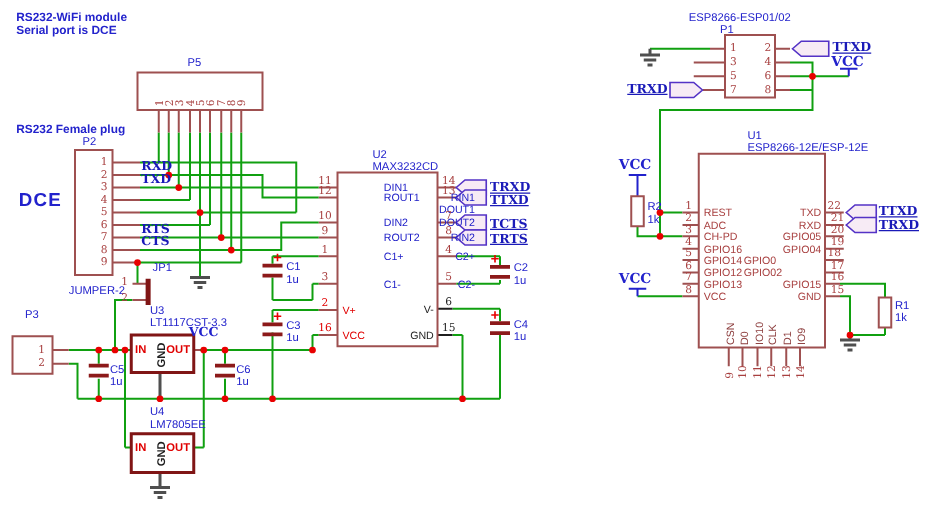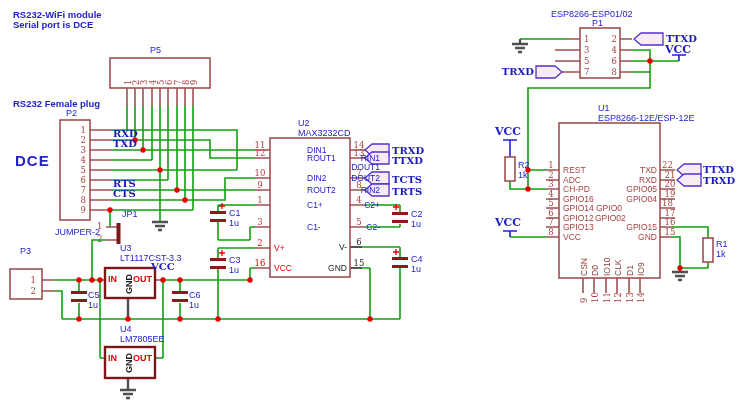--- a/index.html
+++ b/index.html
@@ -11,21 +11,21 @@
   .net{font:700 10px "DejaVu Serif",serif;color:#1a1ab8;}
   .vccnet{font:700 11px "DejaVu Serif",serif;color:#2222cc;}
   .dce{font:600 15px "Liberation Sans",sans-serif;color:#2222cc;letter-spacing:1px;}
   .pnum{position:absolute;font:8.5px "DejaVu Serif",serif;color:#a84040;white-space:nowrap;}
   .pname{position:absolute;font:8.5px "Liberation Sans",sans-serif;color:#8c3d3d;white-space:nowrap;}
   .b{color:#2121c8;padding-left:33px;} .r{color:#e00000;} .k{color:#1e1e1e;} .m{color:#a84040;}
   .rot{transform:rotate(-90deg);transform-origin:0 0;}
   .regpin{position:absolute;font:700 9px "Liberation Sans",sans-serif;color:#e00000;white-space:nowrap;}
   .reggnd{position:absolute;font:700 9px "Liberation Sans",sans-serif;color:#1e1e1e;
           transform:rotate(-90deg);transform-origin:0 0;white-space:nowrap;}
-  .flaglbl{position:absolute;font:700 10px "DejaVu Serif",serif;color:#1a1ab8;white-space:nowrap;}
+  .flaglbl{position:absolute;font:700 10px "DejaVu Serif",serif;color:#1a1ab8;white-space:nowrap;text-decoration:underline;}
 </style>
 </head>
 <body>
 
 <div id="schematic">
 
   <svg id="wires-svg" width="741" height="416" viewBox="0 0 741 416">
 
     <path fill="none" stroke="#10a010" stroke-width="1.6" d="
       M127 106V130M135 106V140M143 106V150M152 106V160M160 106V222M168 106V180M177 106V190M185 106V200M193 106V210
@@ -177,21 +177,21 @@
   <div class="net" style="position:absolute;left:113px;top:138px">TXD</div>
   <div class="net" style="position:absolute;left:113px;top:178px">RTS</div>
   <div class="net" style="position:absolute;left:113px;top:188px">CTS</div>
 
   <div class="flaglbl" style="left:392px;top:145px">TRXD</div>
   <div class="flaglbl" style="left:392px;top:155px">TTXD</div>
   <div class="flaglbl" style="left:392px;top:174px">TCTS</div>
   <div class="flaglbl" style="left:392px;top:186px">TRTS</div>
 
   <div class="lbl sm" style="left:551px;top:9px">ESP8266-ESP01/02</div>
-  <div class="lbl sm" style="left:592px;top:18px">P1</div>
+  <div class="lbl sm" style="left:576px;top:18px">P1</div>
   <div class="flaglbl" style="left:666px;top:33px">TTXD</div>
   <div class="flaglbl" style="left:490px;top:66px;width:44px;text-align:right">TRXD</div>
   <div class="vccnet" style="position:absolute;left:665px;top:43px">VCC</div>
 
   <div class="lbl sm" style="left:598px;top:103px">U1</div>
   <div class="lbl sm" style="left:598px;top:113px">ESP8266-12E/ESP-12E</div>
   <div class="vccnet" style="position:absolute;left:495px;top:125px">VCC</div>
   <div class="lbl sm" style="left:518px;top:160px">R2</div>
   <div class="lbl sm" style="left:518px;top:170px">1k</div>
   <div class="vccnet" style="position:absolute;left:495px;top:216px">VCC</div>
@@ -289,21 +289,21 @@
     <div class="pname m" style="position: absolute; top: 232px; left: 563px;">VCC</div>
     <div class="pnum m" style="position: absolute; left: 662px; top: 160px; width: 16px; text-align: left;">22</div>
     <div class="pname m" style="position: absolute; top: 165px; left: 595px; width: 62px; text-align: right;">TXD</div>
     <div class="pnum m" style="position: absolute; left: 662px; top: 170px; width: 16px; text-align: center;">21</div>
     <div class="pname m" style="position: absolute; top: 175px; left: 595px; width: 62px; text-align: right;">RXD</div>
     <div class="pnum m" style="position: absolute; left: 662px; top: 179px; width: 16px; text-align: center;">20</div>
     <div class="pname m" style="position: absolute; top: 184px; left: 595px; width: 62px; text-align: right;">GPIO05</div>
     <div class="pnum m" style="position: absolute; left: 662px; top: 189px; width: 16px; text-align: center;">19</div>
     <div class="pname m" style="position: absolute; top: 194px; left: 595px; width: 62px; text-align: right;">GPIO04</div>
     <div class="pnum m" style="position: absolute; left: 662px; top: 198px; width: 16px; text-align: left;">18</div>
-    <div class="pname m" style="position: absolute; top: 203px; left: 596px; width: 62px; text-align: left;">GPIO0</div>
+    <div class="pname m" style="position: absolute; top: 203px; left: 577px; width: 62px; text-align: center;">GPIO0</div>
     <div class="pnum m" style="position: absolute; left: 662px; top: 208px; width: 16px; text-align: center;">17</div>
     <div class="pname m" style="position: absolute; top: 213px; left: 595px; width: 62px; ">GPIO02</div>
     <div class="pnum m" style="position: absolute; left: 662px; top: 217px; width: 16px; text-align: center;">16</div>
     <div class="pname m" style="position: absolute; top: 222px; left: 595px; width: 62px; text-align: right;">GPIO15</div>
     <div class="pnum m" style="position: absolute; left: 662px; top: 227px; width: 16px; text-align: center;">15</div>
     <div class="pname m" style="position: absolute; top: 232px; left: 595px; width: 62px; text-align: right;">GND</div>
     <div class="pnum rot" style="position: absolute; left: 579px; top: 303px;">9</div>
     <div class="pname rot" style="position: absolute; left: 579px; top: 276px;">CSN</div>
     <div class="pnum rot" style="position: absolute; left: 590px; top: 303px;">10</div>
     <div class="pname rot" style="position: absolute; left: 590px; top: 276px;">D0</div>

